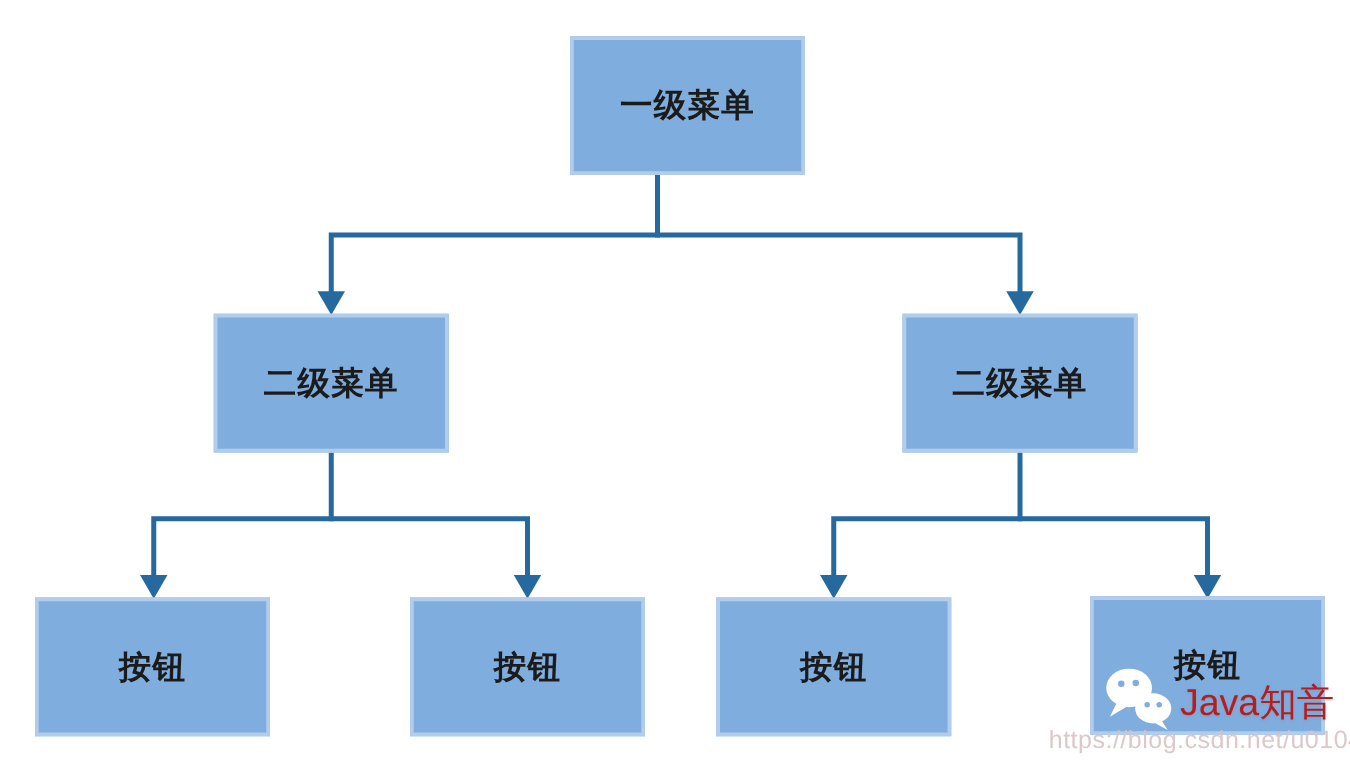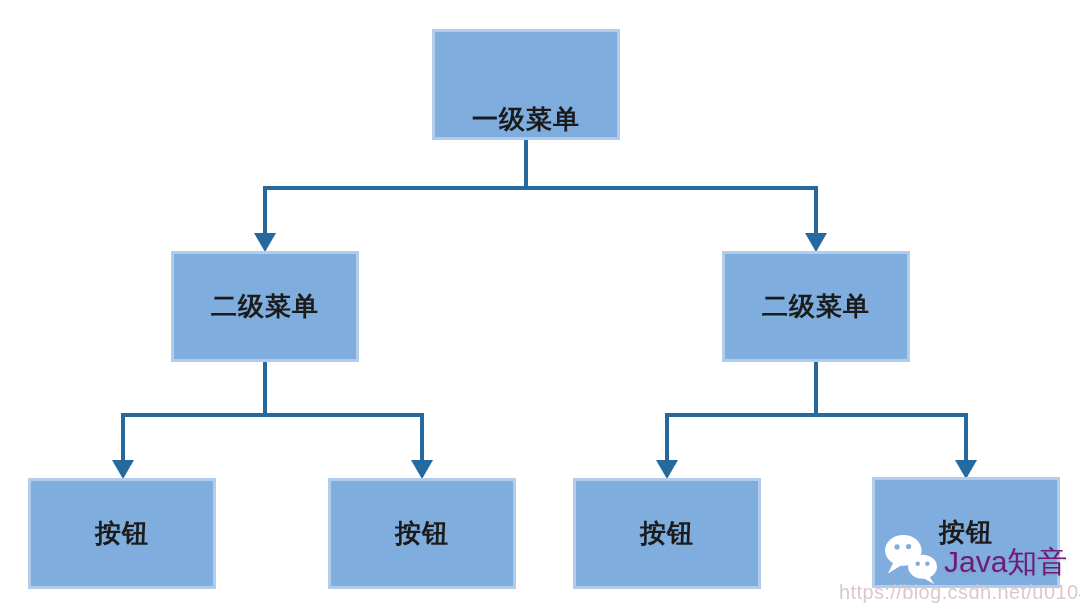--- a/index.html
+++ b/index.html
@@ -34,21 +34,21 @@
     align-items: center;
     justify-content: center;
   }
   .node-label {
     font-size: 26px;
     font-weight: bold;
     color: #1b1b1b;
     letter-spacing: 1px;
     white-space: nowrap;
   }
-  .n-root  { left: 432px; top: 29px; align-items: flex-end;  }
+  .n-root  { left: 456px; top: 29px;  }
   .n-m2l   { left: 171px; top: 251px; }
   .n-m2r   { left: 722px; top: 251px; }
   .n-b1    { left: 28px;  top: 478px; }
   .n-b2    { left: 328px; top: 478px; }
   .n-b3    { left: 573px; top: 478px; }
   .n-b4    { left: 872px; top: 477px; }
   .brand-watermark {
     position: absolute;
     left: 882px;
     top: 533px;
@@ -56,21 +56,21 @@
     align-items: flex-end;
     z-index: 5;
   }
   .wechat-icon-svg {
     width: 58px;
     height: 52px;
     display: block;
   }
   .brand-text {
     font-size: 30px;
-    color: #701a75;
+    color: #b91c1c;
     margin-left: 4px;
     margin-bottom: 2px;
     text-shadow: 0 1px 2px rgba(120,140,170,0.45);
     white-space: nowrap;
   }
   .url-watermark {
     position: absolute;
     left: 839px;
     top: 581px;
     font-size: 20px;

